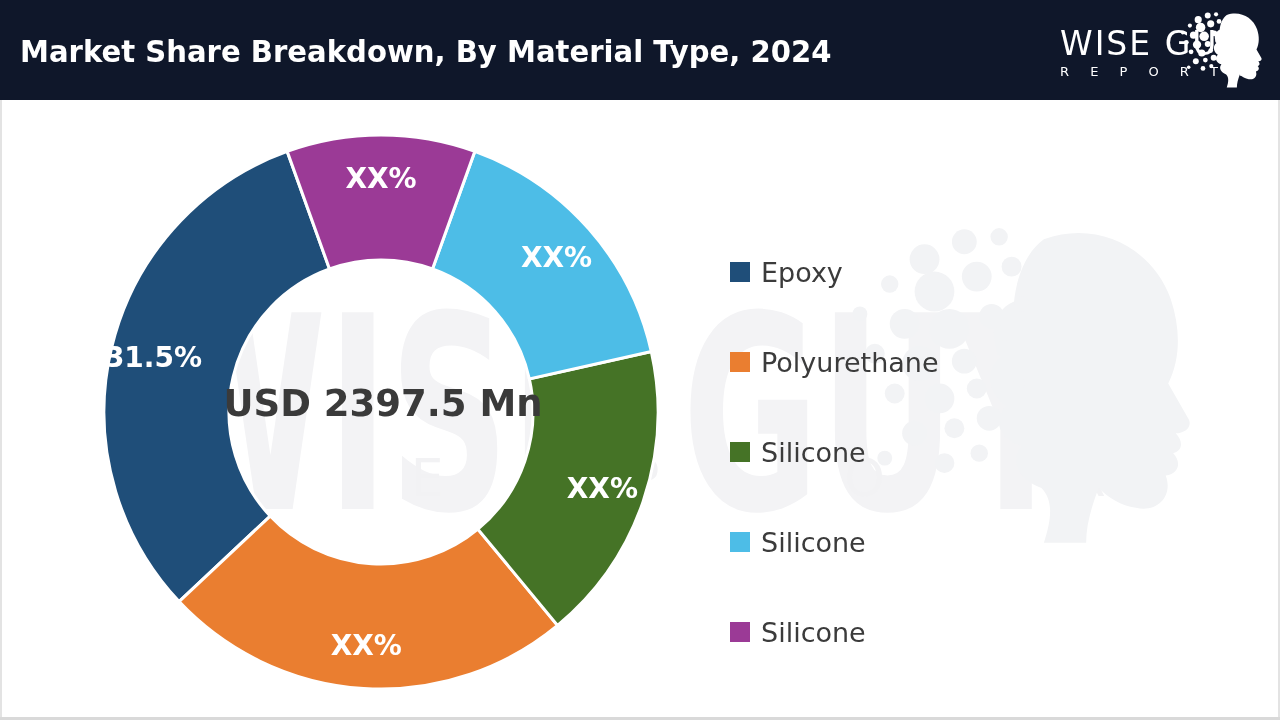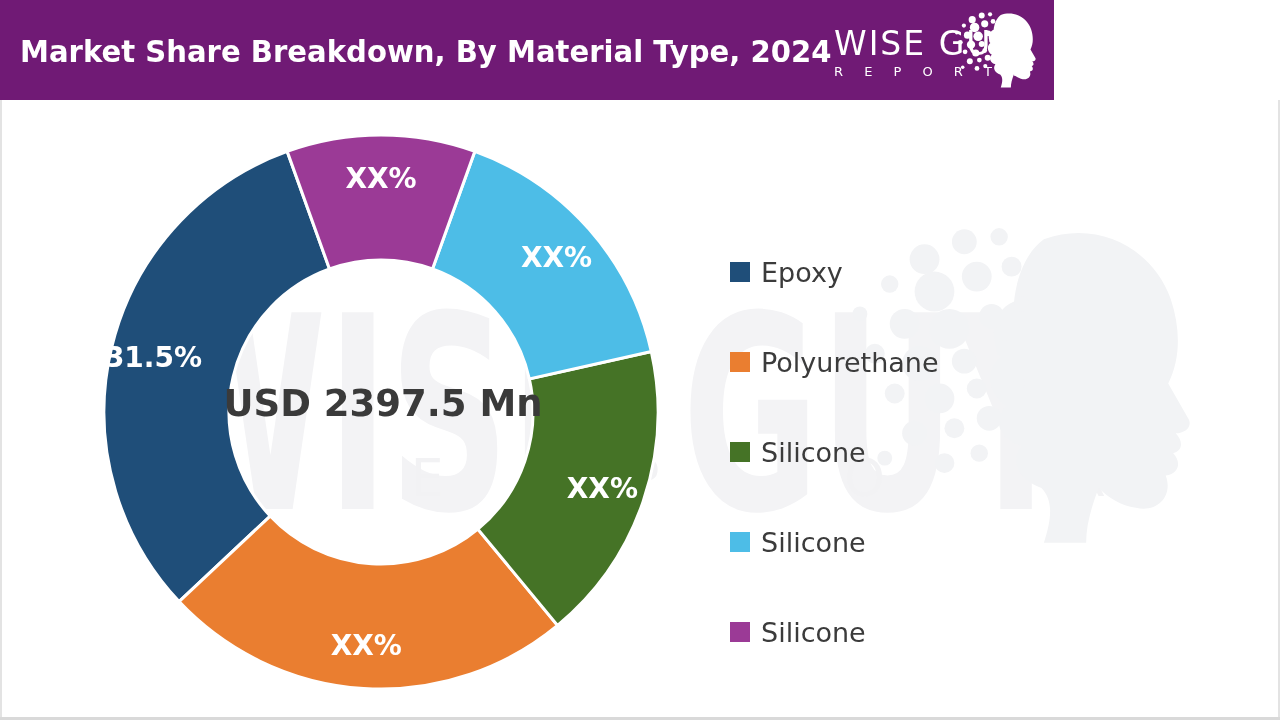--- a/index.html
+++ b/index.html
@@ -9,22 +9,22 @@
     width: 1280px;
     height: 720px;
     overflow: hidden;
     font-family: "DejaVu Sans", "Liberation Sans", sans-serif;
     background: #ffffff;
   }
   
   .header {
     position: absolute;
     left: 0; top: 0;
-    width: 1054px; height: 100px;
-    background: #701a75;
+    width: 1280px; height: 100px;
+    background: #0f172a;
   }
   .page-title {
     position: absolute;
     left: 20px; top: 34px;
     color: #ffffff;
     font-size: 30px;
     font-weight: 700;
     letter-spacing: 0px;
     white-space: nowrap;
     transform: scaleX(0.97);

